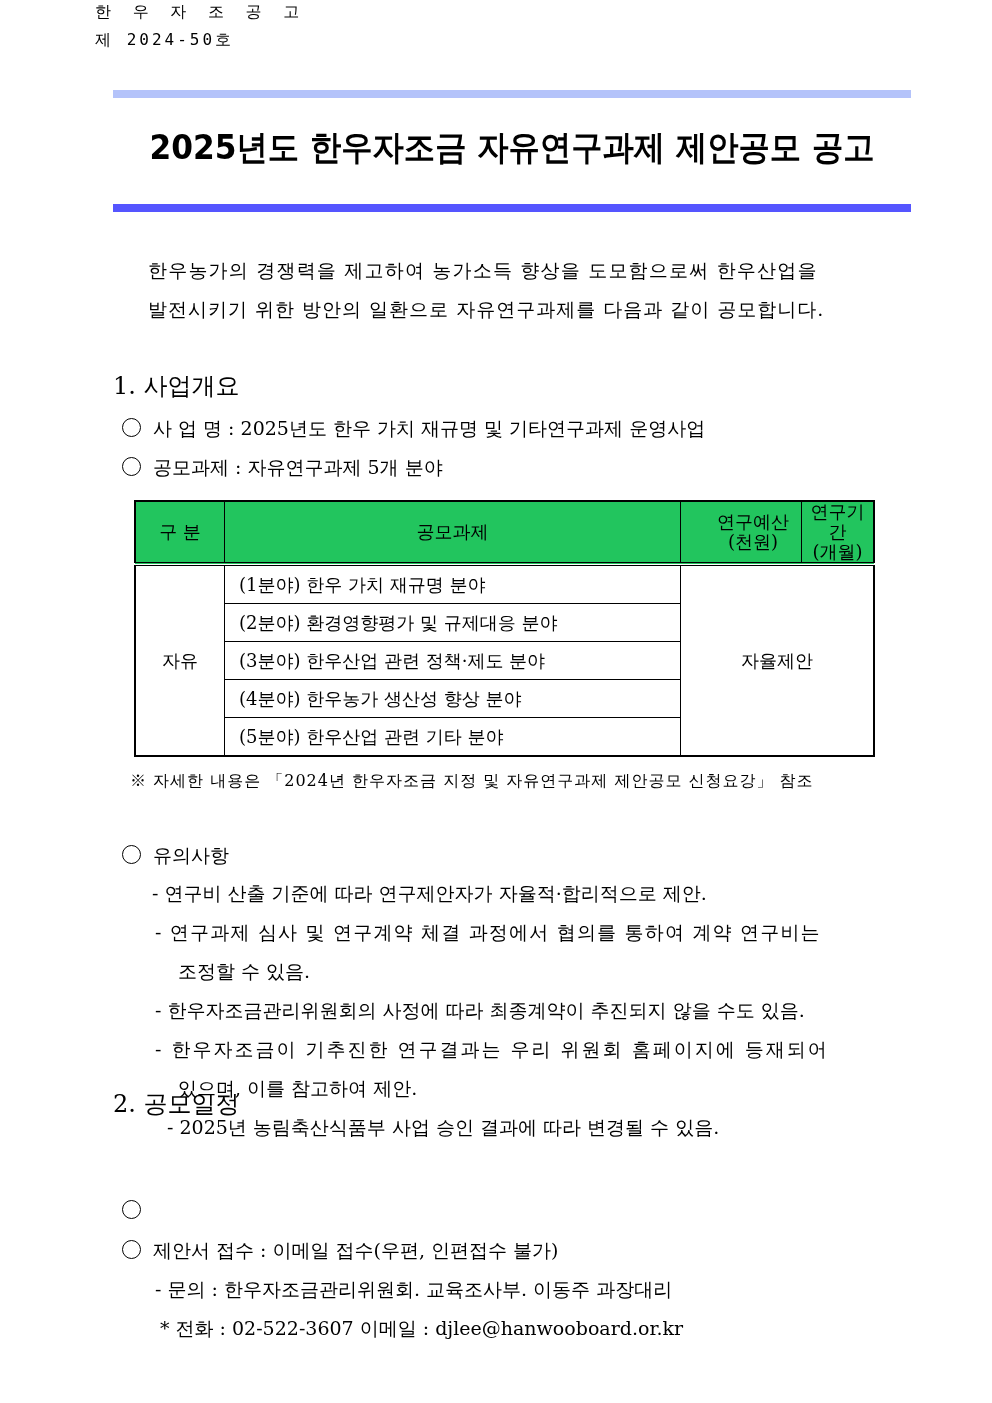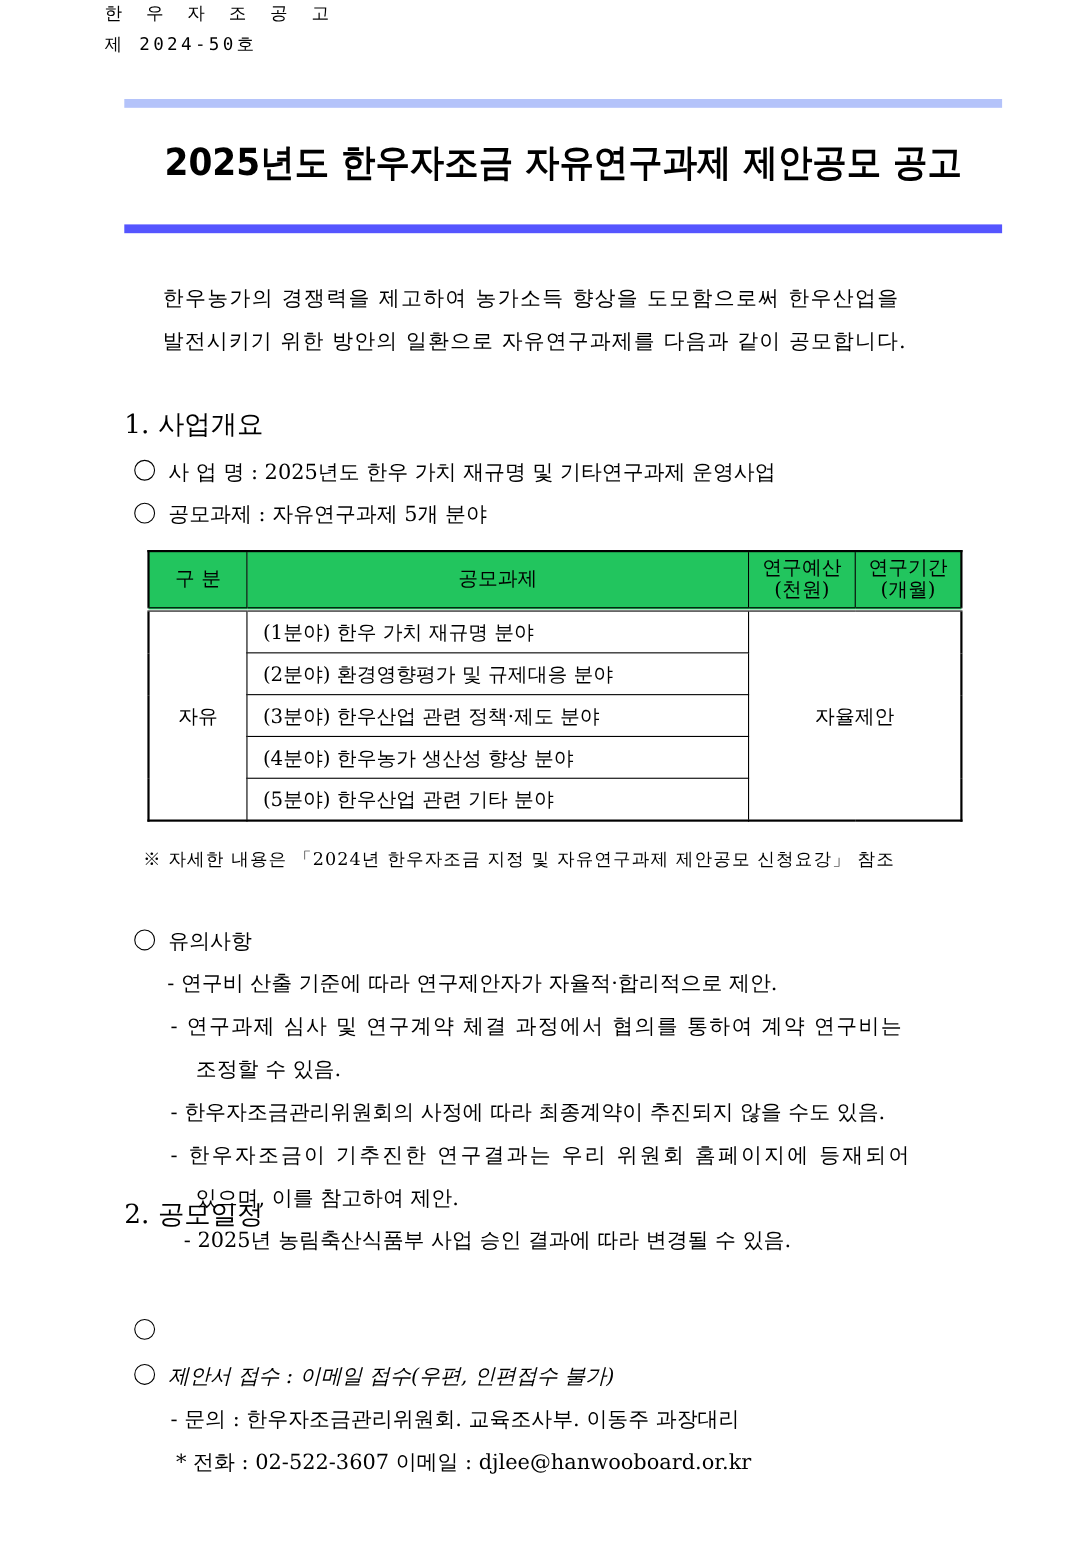--- a/index.html
+++ b/index.html
@@ -41,21 +41,21 @@
 </div>
 <div class="abs item" style="left:122px; top:455px;">
   <span class="circ"></span><span>공모과제 : 자유연구과제 5개 분야</span>
 </div>
 
 <table class="t">
   <tbody>
       <tr class="h">
     <th style="width:88px;">구   분</th>
     <th style="width:455px;margin-left:32px;">공모과제</th>
-    <th style="width:96px;"><span>연구예산</span><br><span>(천원)</span></th>
+    <th style="width:96px;padding-left:24px;"><span>연구예산</span><br><span>(천원)</span></th>
     <th><span>연구기간</span><br><span>(개월)</span></th>
   </tr>
   <tr>
     <td class="c" rowspan="5">자유</td>
     <td class="topic">(1분야) 한우 가치 재규명 분야</td>
     <td class="c" colspan="2" rowspan="5">자율제안</td>
   </tr>
   <tr>
         <td class="topic">(2분야) 환경영향평가 및 규제대응 분야</td>
       </tr>
@@ -82,17 +82,17 @@
 <div class="abs item" style="left:155px; top:998px;">- 한우자조금관리위원회의 사정에 따라 최종계약이 추진되지 않을 수도 있음.</div>
 <div class="abs item" style="left:155px; top:1037px; letter-spacing:2px;">- 한우자조금이 기추진한 연구결과는 우리 위원회 홈페이지에 등재되어</div>
 <div class="abs item" style="left:178px; top:1076px;">있으며, 이를 참고하여 제안.</div>
 <div class="abs item" style="left:167px; top:1115px;">- 2025년 농림축산식품부 사업 승인 결과에 따라 변경될 수 있음.</div>
 
 <div class="abs sec" style="left:113px; top:1088px;text-align:center;">2. 공모일정</div>
 
 <div class="abs item" style="left:122px; top:1199px;">
   <span class="circ"></span>
 </div>
-<div class="abs item" style="left:122px; top:1238px;font-style:italic;">
+<div class="abs item" style="left:122px; top:1238px;">
   <span class="circ"></span><span>제안서 접수 : 이메일 접수(우편, 인편접수 불가)</span>
 </div>
 <div class="abs item" style="left:155px; top:1277px;">- 문의 : 한우자조금관리위원회. 교육조사부. 이동주 과장대리</div>
 <div class="abs item" style="left:160px; top:1316px;">* 전화 : 02-522-3607   이메일 : djlee@hanwooboard.or.kr</div>
 
 </body></html>

